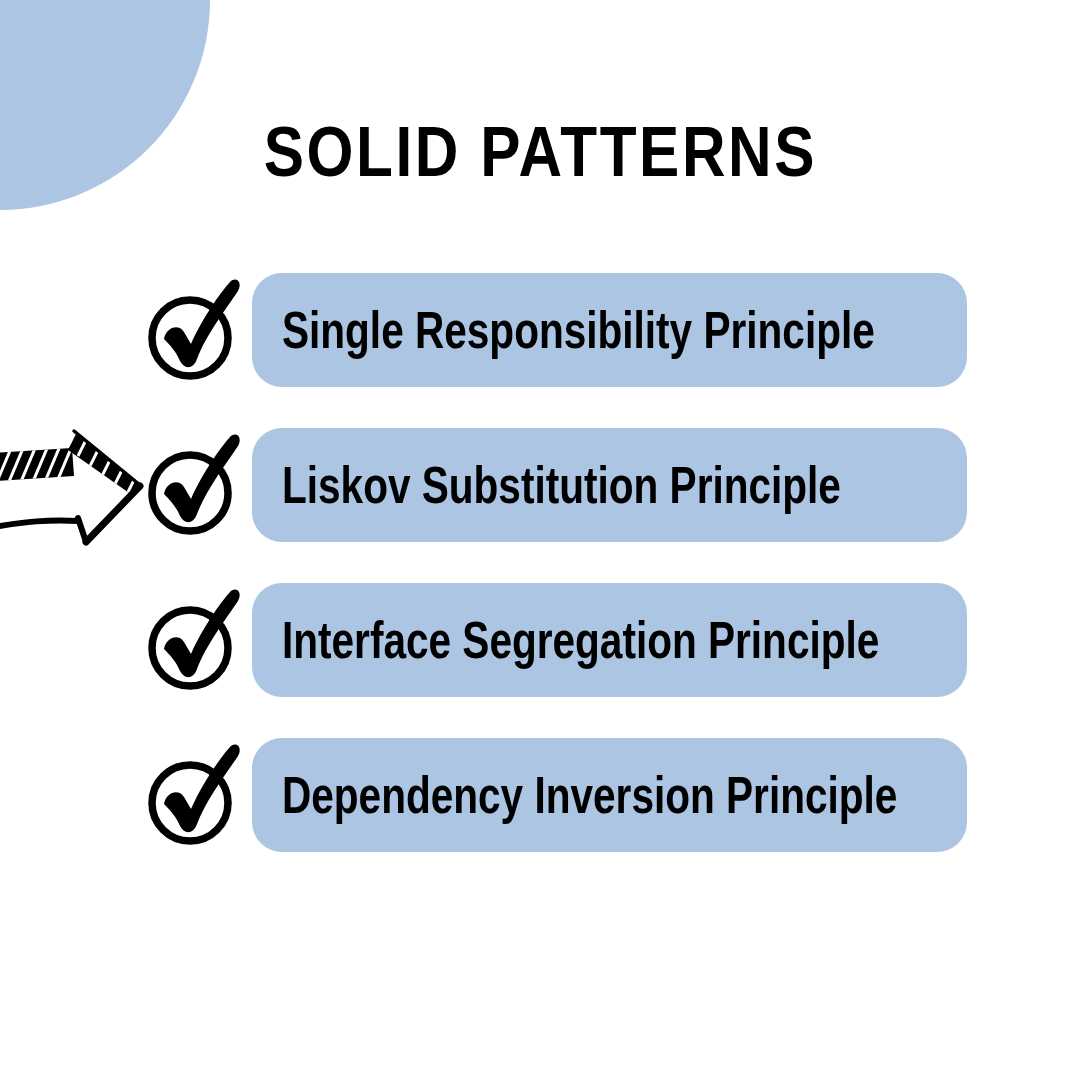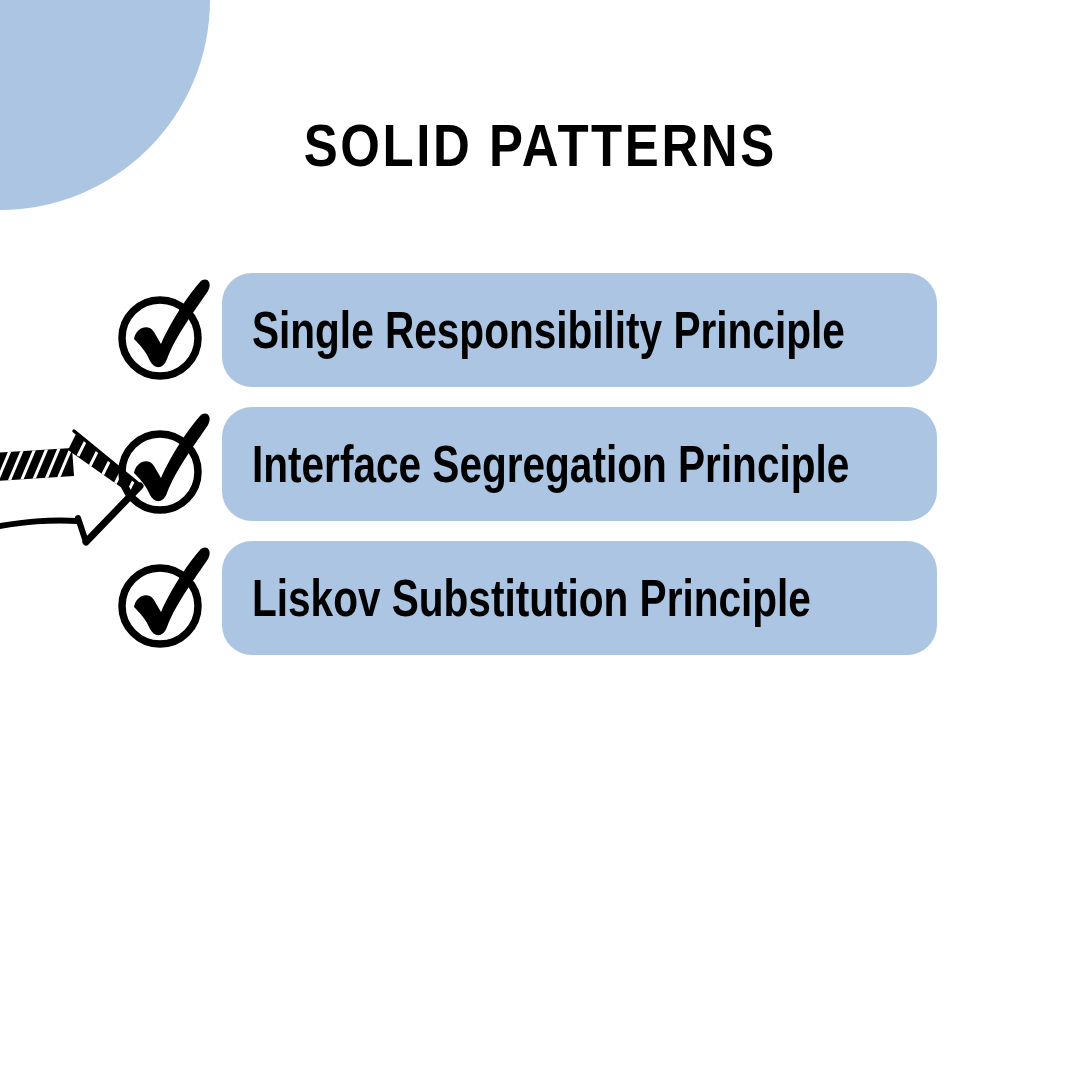--- a/index.html
+++ b/index.html
@@ -21,38 +21,38 @@
     left:-210px;top:-210px;
     width:420px;height:420px;
     border-radius:50%;
     background:var(--accent);
   }
   .page-title{
     position:absolute;
     top:116px;left:0;
     width:1080px;
     text-align:center;
-    font-size:60px;
+    font-size:71px;
     font-weight:bold;
     line-height:1;
     margin:0;
     white-space:nowrap;
   }
   .page-title .squeeze{
     display:inline-block;
     transform:scaleX(0.85);
     transform-origin:center center;
     letter-spacing:3px;
   }
   .rows{
     position:absolute;
-    left:118px;top:273px;
+    left:148px;top:273px;
     display:flex;
     flex-direction:column;
-    gap:20px;
+    gap:41px;
   }
   .row{
     display:flex;
     align-items:center;
     height:114px;
   }
   .check-wrap{
     width:96px;height:114px;
     flex:0 0 96px;
     margin-right:8px;
@@ -142,29 +142,40 @@
 
 
   <div class="row">
     <span class="check-wrap">
       <svg width="96" height="114" viewBox="0 0 96 114" xmlns="http://www.w3.org/2000/svg">
         <circle cx="42" cy="65" r="38" fill="none" stroke="var(--ink)" stroke-width="7.5"></circle>
         <path fill="var(--ink)" d="M16,66 C18,55 30,50 36,59 L43,71 C54,46 72,20 82,9 C88,3 95,9 90,18 C78,36 58,62 49,86 C45,97 36,96 32,88 C28,78 21,71 16,66 Z"></path>
       </svg>
     </span>
     <div class="pill">
+      <span class="label">Liskov Substitution Principle</span>
+    </div>
+  </div>
+
+  <div class="row">
+    <span class="check-wrap">
+      <svg width="96" height="114" viewBox="0 0 96 114" xmlns="http://www.w3.org/2000/svg">
+        <circle cx="42" cy="65" r="38" fill="none" stroke="var(--ink)" stroke-width="7.5"></circle>
+        <path fill="var(--ink)" d="M16,66 C18,55 30,50 36,59 L43,71 C54,46 72,20 82,9 C88,3 95,9 90,18 C78,36 58,62 49,86 C45,97 36,96 32,88 C28,78 21,71 16,66 Z"></path>
+      </svg>
+    </span>
+    <div class="pill">
       <span class="label">Interface Segregation Principle</span>
     </div>
   </div>
 
   <div class="row">
     <span class="check-wrap">
       <svg width="96" height="114" viewBox="0 0 96 114" xmlns="http://www.w3.org/2000/svg">
         <circle cx="42" cy="65" r="38" fill="none" stroke="var(--ink)" stroke-width="7.5"></circle>
         <path fill="var(--ink)" d="M16,66 C18,55 30,50 36,59 L43,71 C54,46 72,20 82,9 C88,3 95,9 90,18 C78,36 58,62 49,86 C45,97 36,96 32,88 C28,78 21,71 16,66 Z"></path>
       </svg>
     </span>
     <div class="pill">
-      <span class="label">Liskov Substitution Principle</span>
+      <span class="label">Dependency Inversion Principle</span>
     </div>
   </div>
-
 </div>
 
 </body></html>

